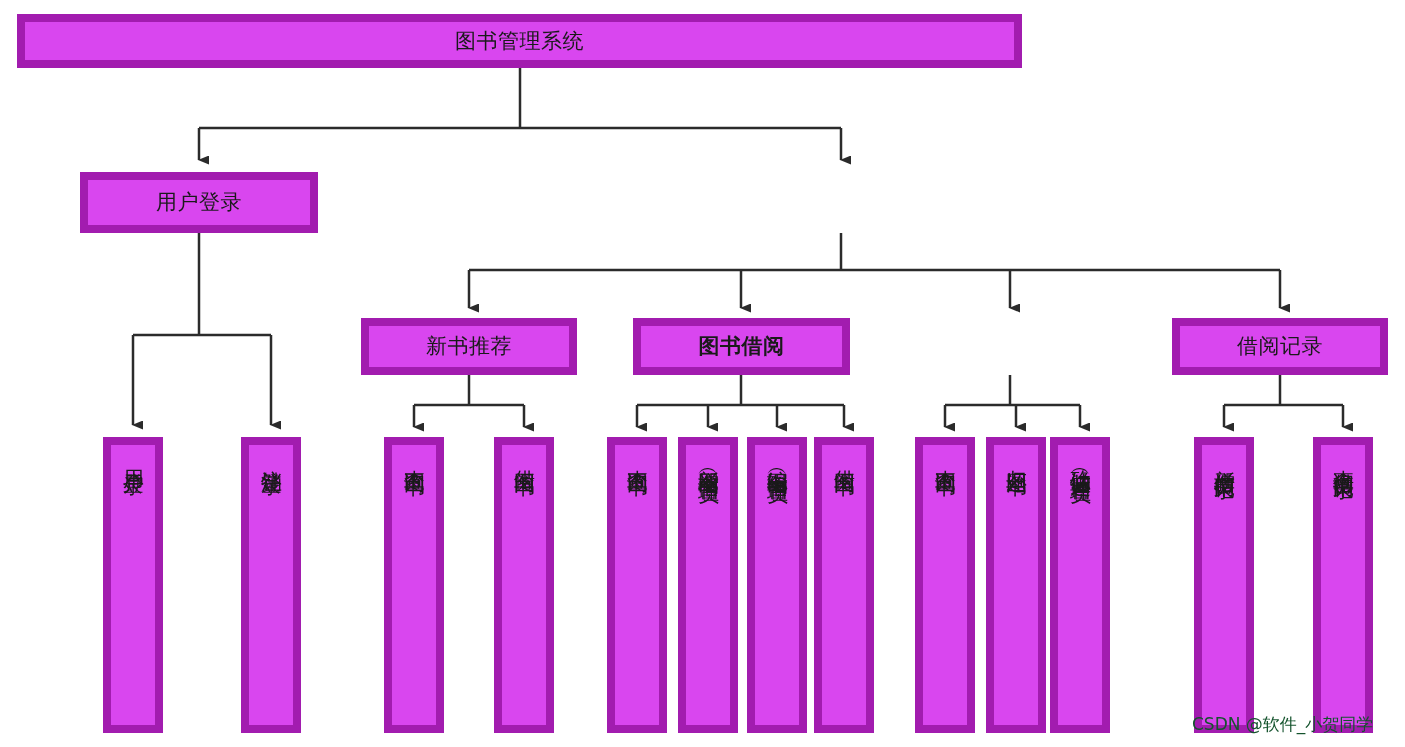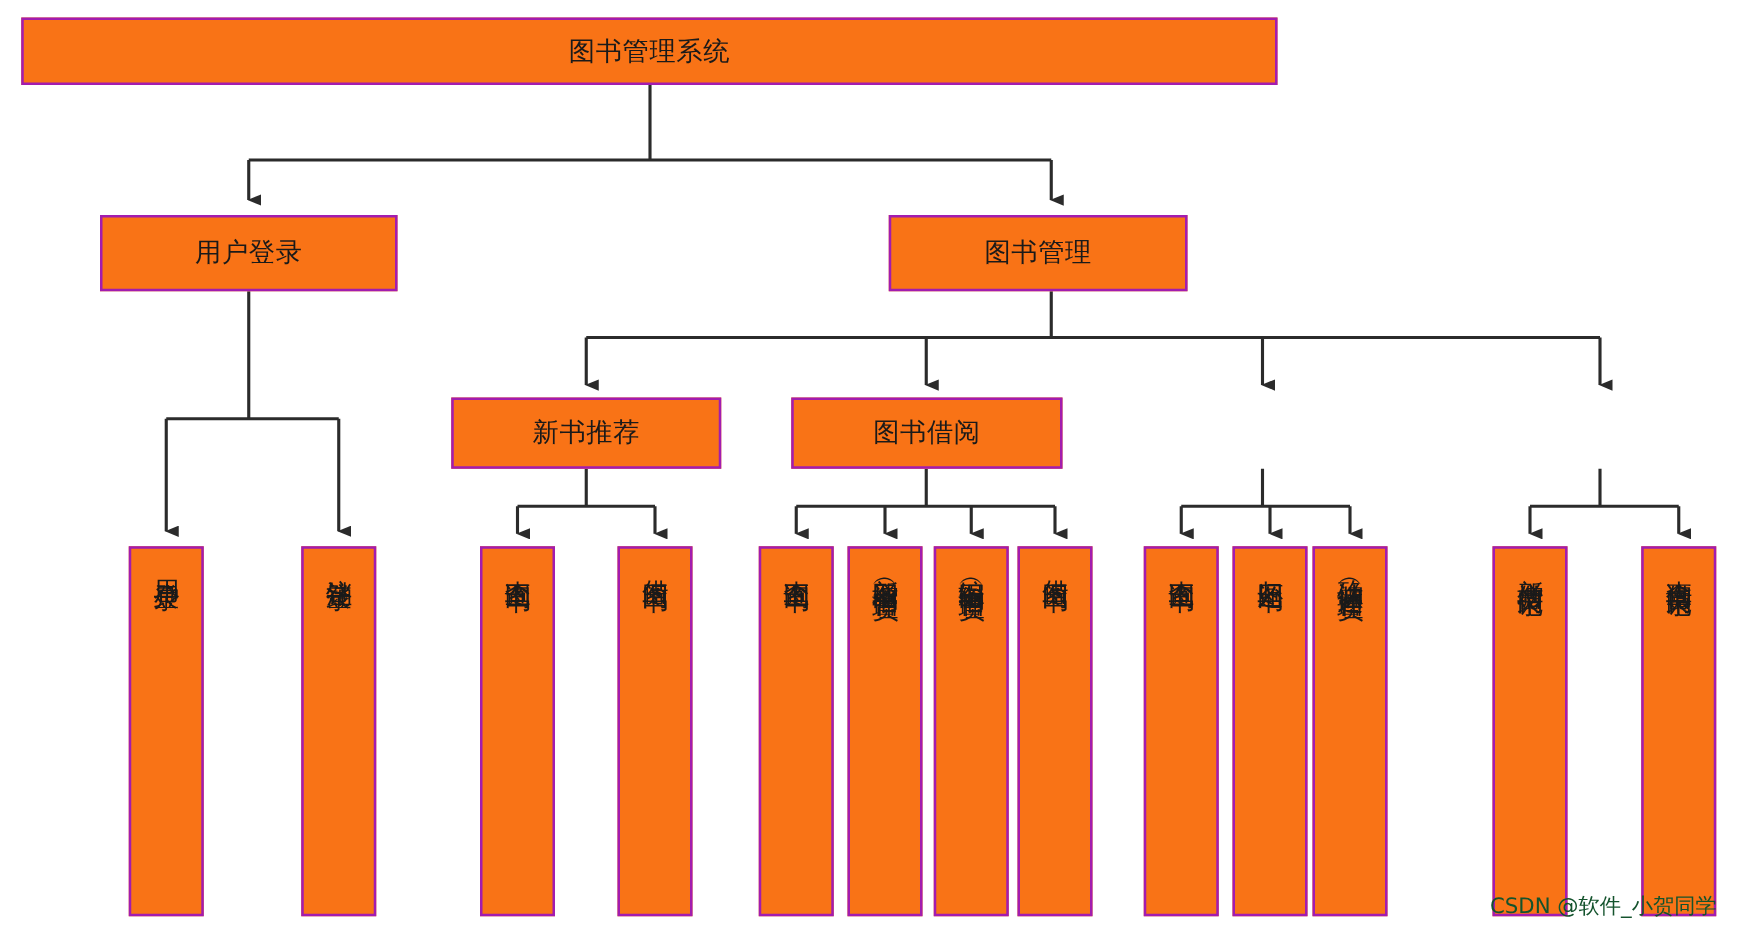--- a/index.html
+++ b/index.html
@@ -20,22 +20,22 @@
   svg.connectors {
     position: absolute;
     left: 0;
     top: 0;
     width: 1405px;
     height: 747px;
   }
   .node {
     position: absolute;
     box-sizing: border-box;
-    background: #f97316;
-    border: 2px solid #a21caf;
+    background: #d946ef;
+    border: 8px solid #a21caf;
     display: flex;
     align-items: center;
     justify-content: center;
     z-index: 2;
   }
   .node .label {
     color: #1a1a1a;
     line-height: 1.18;
     text-align: center;
   }
@@ -118,29 +118,29 @@
     </g>
   </svg>
 
   <div class="node horiz" style="left:17px; top:14px; width:1005px; height:54px;">
     <span class="label">图书管理系统</span>
   </div>
 
   <div class="node horiz" style="left:80px; top:172px; width:238px; height:61px;">
     <span class="label">用户登录</span>
   </div>
-  <div class="node horiz" style="left:711px; top:172px; width:239px; height:61px;">
-    <span class="label">图书管理</span>
-  </div>
 
   <div class="node horiz" style="left:361px; top:318px; width:216px; height:57px;align-items:center;">
     <span class="label">新书推荐</span>
   </div>
-  <div class="node horiz" style="left:633px; top:318px; width:217px; height:57px;">
+  <div class="node horiz" style="left:633px; top:318px; width:217px; height:57px;font-weight:bold;">
     <span class="label">图书借阅</span>
+  </div>
+  <div class="node horiz" style="left:1172px; top:318px; width:216px; height:57px;">
+    <span class="label">借阅记录</span>
   </div>
 
   <div class="node vert" style="left:103px; top:437px; width:60px; height:296px;">
     <span class="label">用户登录</span>
   </div>
   <div class="node vert" style="left:241px; top:437px; width:60px; height:296px;">
     <span class="label">注销登录</span>
   </div>
 
   <div class="node vert" style="left:384px; top:437px; width:60px; height:296px;">

